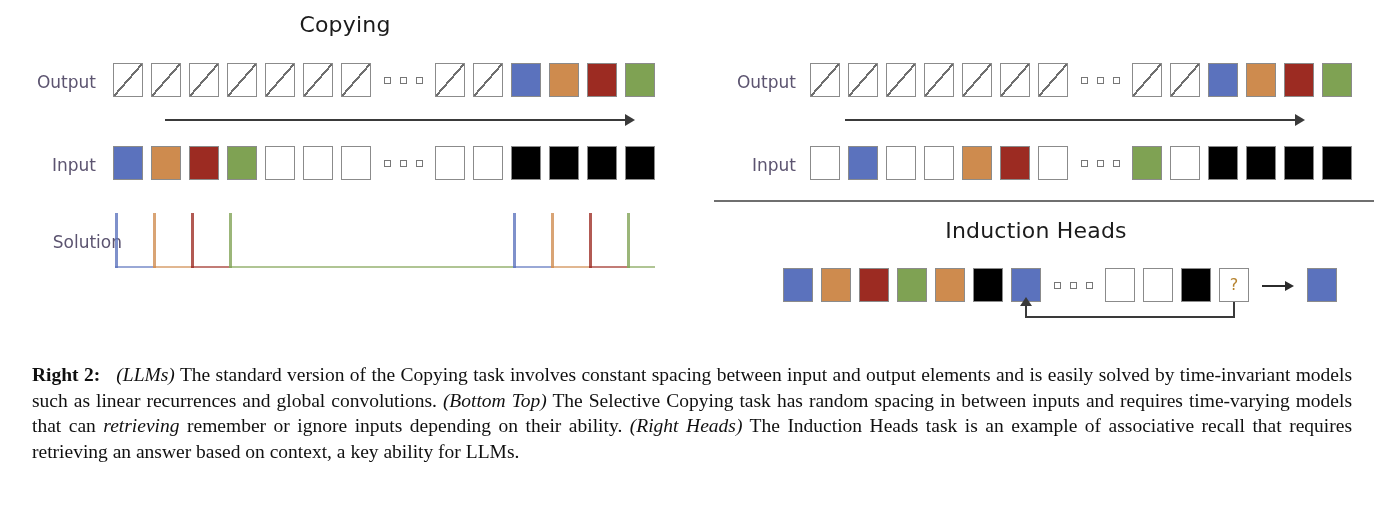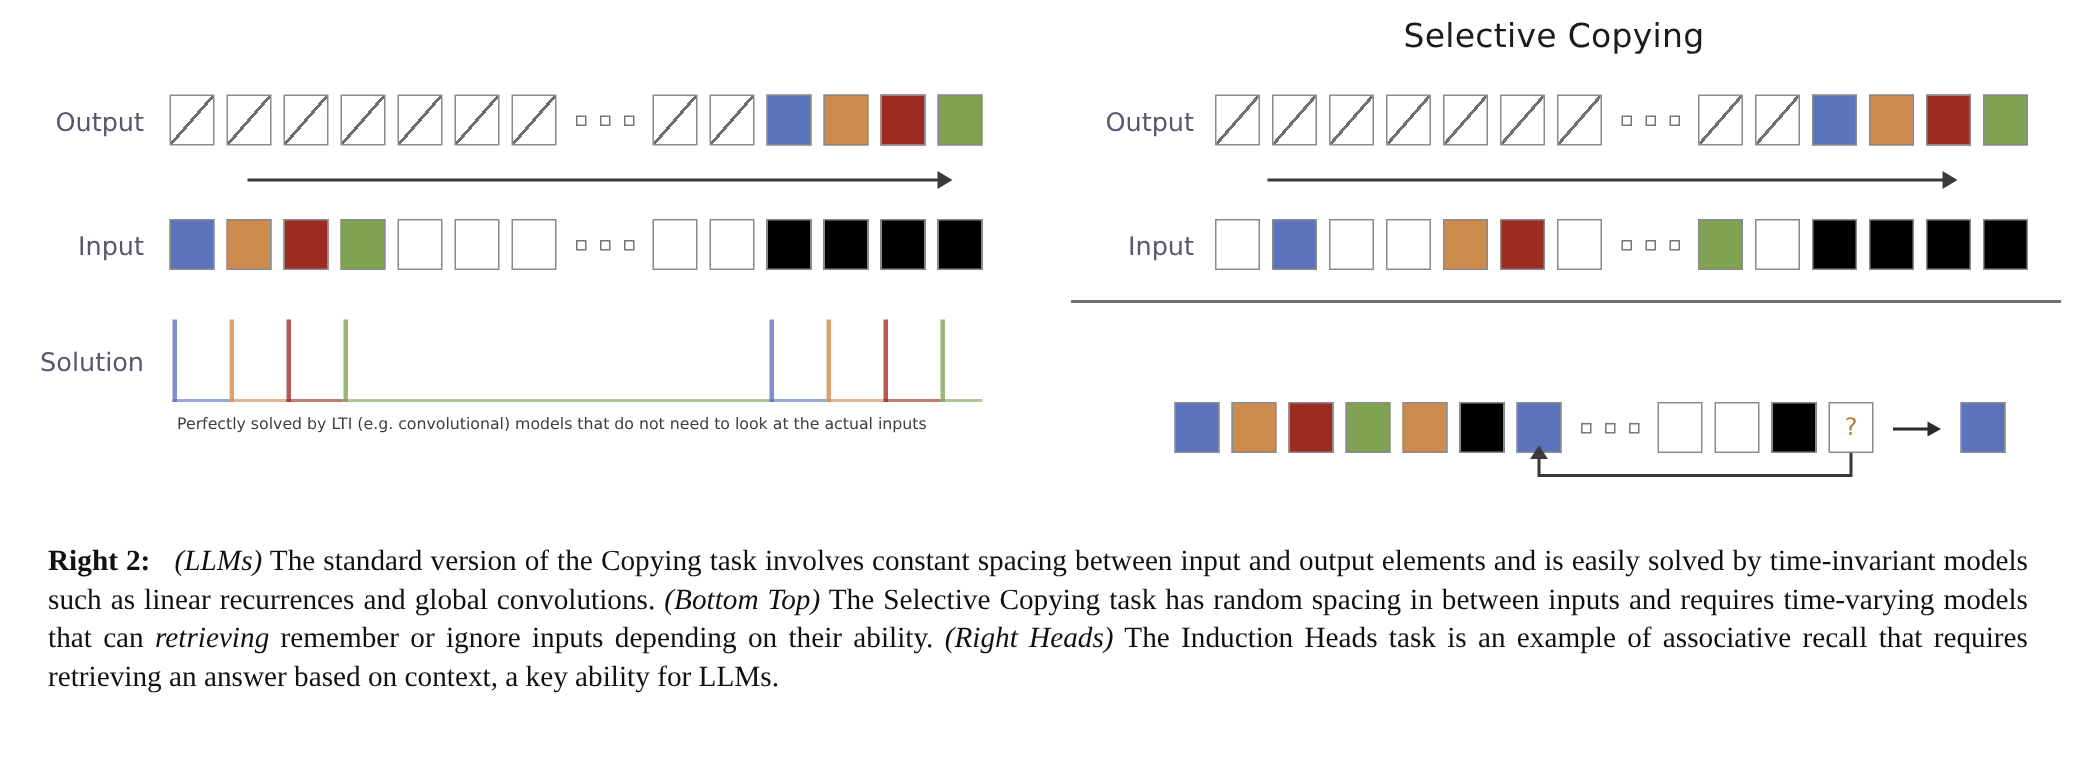--- a/index.html
+++ b/index.html
@@ -128,20 +128,21 @@
   }
   #caption i{font-style:italic;}
 </style>
 </head>
 <body>
 
 <div class="fig">
 
   <div class="panel" id="panel-left">
 
+    <div class="panel-title" style="top:12px;">Copying</div>
 
     <div class="row-label" style="left:0px;top:72px;width:96px;">Output</div>
     <div class="cellrow" id="row-copy-out" style="left:113px;top:63px;width:540px;">
         <div class="cell diag" style="left: 0px;"></div>
         <div class="cell diag" style="left: 38px;"></div>
         <div class="cell diag" style="left: 76px;"></div>
         <div class="cell diag" style="left: 114px;"></div>
         <div class="cell diag" style="left: 152px;"></div>
         <div class="cell diag" style="left: 190px;"></div>
         <div class="cell diag" style="left: 228px;"></div>
@@ -178,46 +179,44 @@
           <i></i>
         </div>
         <div class="cell" style="left: 322px;"></div>
         <div class="cell" style="left: 360px;"></div>
         <div class="cell black" style="left: 398px;"></div>
         <div class="cell black" style="left: 436px;"></div>
         <div class="cell black" style="left: 474px;"></div>
         <div class="cell black" style="left: 512px;"></div>
       </div>
 
-    <div class="row-label" style="left:0px;top:232px;width:96px;">Solution</div>
+    <div class="row-label" style="left:0px;top:232px;width:96px;padding-left:26px;">Solution</div>
     <div class="solution" id="solution-plot" style="left:113px;top:208px;width:540px;height:60px;">
         <div class="baseline" style="left: 2px; width: 38px; background: rgb(91, 114, 189); opacity: 0.62;"></div>
         <div class="baseline" style="left: 40px; width: 38px; background: rgb(206, 139, 78); opacity: 0.62;"></div>
         <div class="baseline" style="left: 78px; width: 38px; background: rgb(156, 43, 34); opacity: 0.62;"></div>
         <div class="baseline" style="left: 116px; width: 284px; background: rgb(127, 162, 83); opacity: 0.62;"></div>
         <div class="baseline" style="left: 400px; width: 38px; background: rgb(91, 114, 189); opacity: 0.62;"></div>
         <div class="baseline" style="left: 438px; width: 38px; background: rgb(206, 139, 78); opacity: 0.62;"></div>
         <div class="baseline" style="left: 476px; width: 38px; background: rgb(156, 43, 34); opacity: 0.62;"></div>
         <div class="baseline" style="left: 514px; width: 28px; background: rgb(127, 162, 83); opacity: 0.62;"></div>
         <div class="spike" style="left: 2px; height: 55px; background: rgb(91, 114, 189); opacity: 0.78;"></div>
         <div class="spike" style="left: 40px; height: 55px; background: rgb(206, 139, 78); opacity: 0.78;"></div>
         <div class="spike" style="left: 78px; height: 55px; background: rgb(156, 43, 34); opacity: 0.78;"></div>
         <div class="spike" style="left: 116px; height: 55px; background: rgb(127, 162, 83); opacity: 0.78;"></div>
         <div class="spike" style="left: 400px; height: 55px; background: rgb(91, 114, 189); opacity: 0.78;"></div>
         <div class="spike" style="left: 438px; height: 55px; background: rgb(206, 139, 78); opacity: 0.78;"></div>
         <div class="spike" style="left: 476px; height: 55px; background: rgb(156, 43, 34); opacity: 0.78;"></div>
         <div class="spike" style="left: 514px; height: 55px; background: rgb(127, 162, 83); opacity: 0.78;"></div>
       </div>
 
-    <div class="note" style="left:118px;top:277px;">Perfectly solved by LTI (e.g. convolutional) models that do not need to look at the actual inputs</div>
   </div>
 
   <div class="panel" id="panel-right">
 
-    <div class="panel-title" style="top:12px;">Selective Copying</div>
 
     <div class="row-label" style="left:0px;top:72px;width:106px;">Output</div>
     <div class="cellrow" id="row-sel-out" style="left:120px;top:63px;width:540px;">
         <div class="cell diag" style="left: 0px;"></div>
         <div class="cell diag" style="left: 38px;"></div>
         <div class="cell diag" style="left: 76px;"></div>
         <div class="cell diag" style="left: 114px;"></div>
         <div class="cell diag" style="left: 152px;"></div>
         <div class="cell diag" style="left: 190px;"></div>
         <div class="cell diag" style="left: 228px;"></div>
@@ -256,20 +255,21 @@
         <div class="cell" style="background: rgb(127, 162, 83); left: 322px;"></div>
         <div class="cell" style="left: 360px;"></div>
         <div class="cell black" style="left: 398px;"></div>
         <div class="cell black" style="left: 436px;"></div>
         <div class="cell black" style="left: 474px;"></div>
         <div class="cell black" style="left: 512px;"></div>
       </div>
 
     <div class="divider" style="left:24px;top:200px;width:660px;"></div>
 
+    <div class="panel-title" style="top:218px;">Induction Heads</div>
 
     <div class="cellrow" id="row-ind" style="left:93px;top:268px;width:580px;">
         <div class="cell" style="background: rgb(91, 114, 189); left: 0px;"></div>
         <div class="cell" style="background: rgb(206, 139, 78); left: 38px;"></div>
         <div class="cell" style="background: rgb(156, 43, 34); left: 76px;"></div>
         <div class="cell" style="background: rgb(127, 162, 83); left: 114px;"></div>
         <div class="cell" style="background: rgb(206, 139, 78); left: 152px;"></div>
         <div class="cell black" style="left: 190px;"></div>
         <div class="cell" style="background: rgb(91, 114, 189); left: 228px;"></div>
         <div class="ellipsis" style="left: 266px;">

